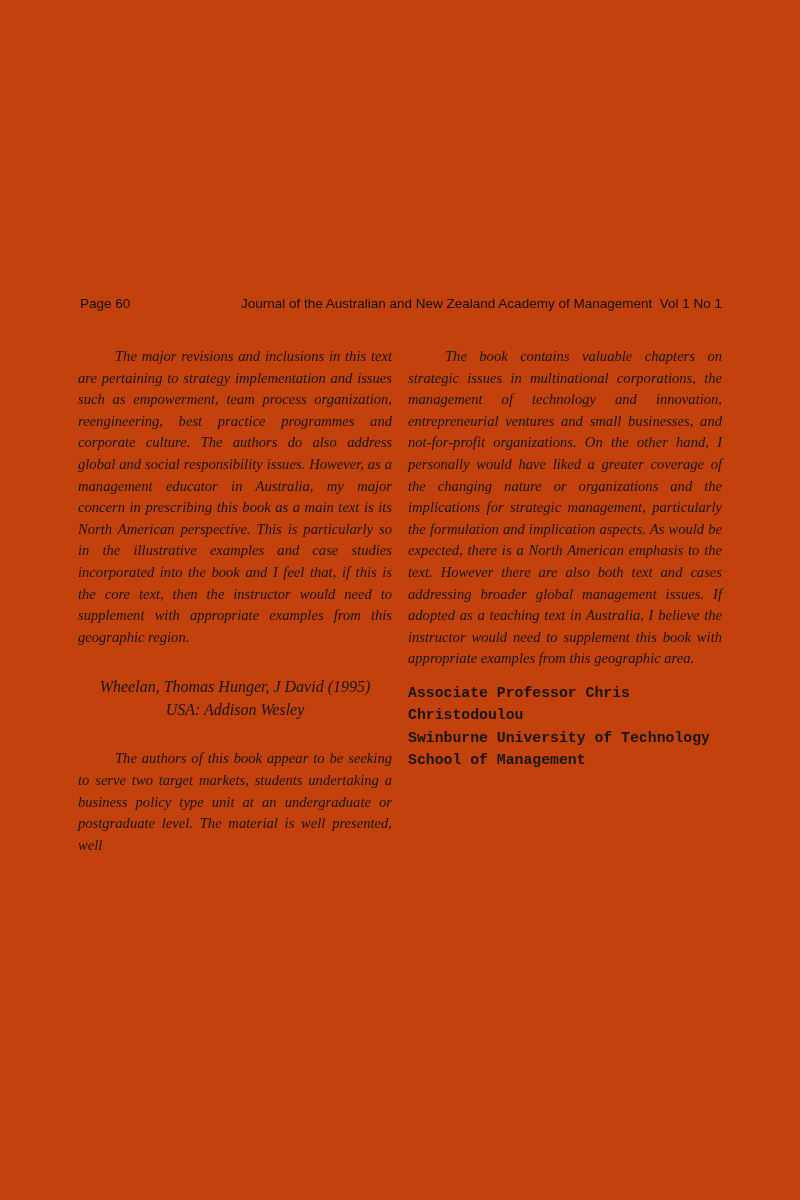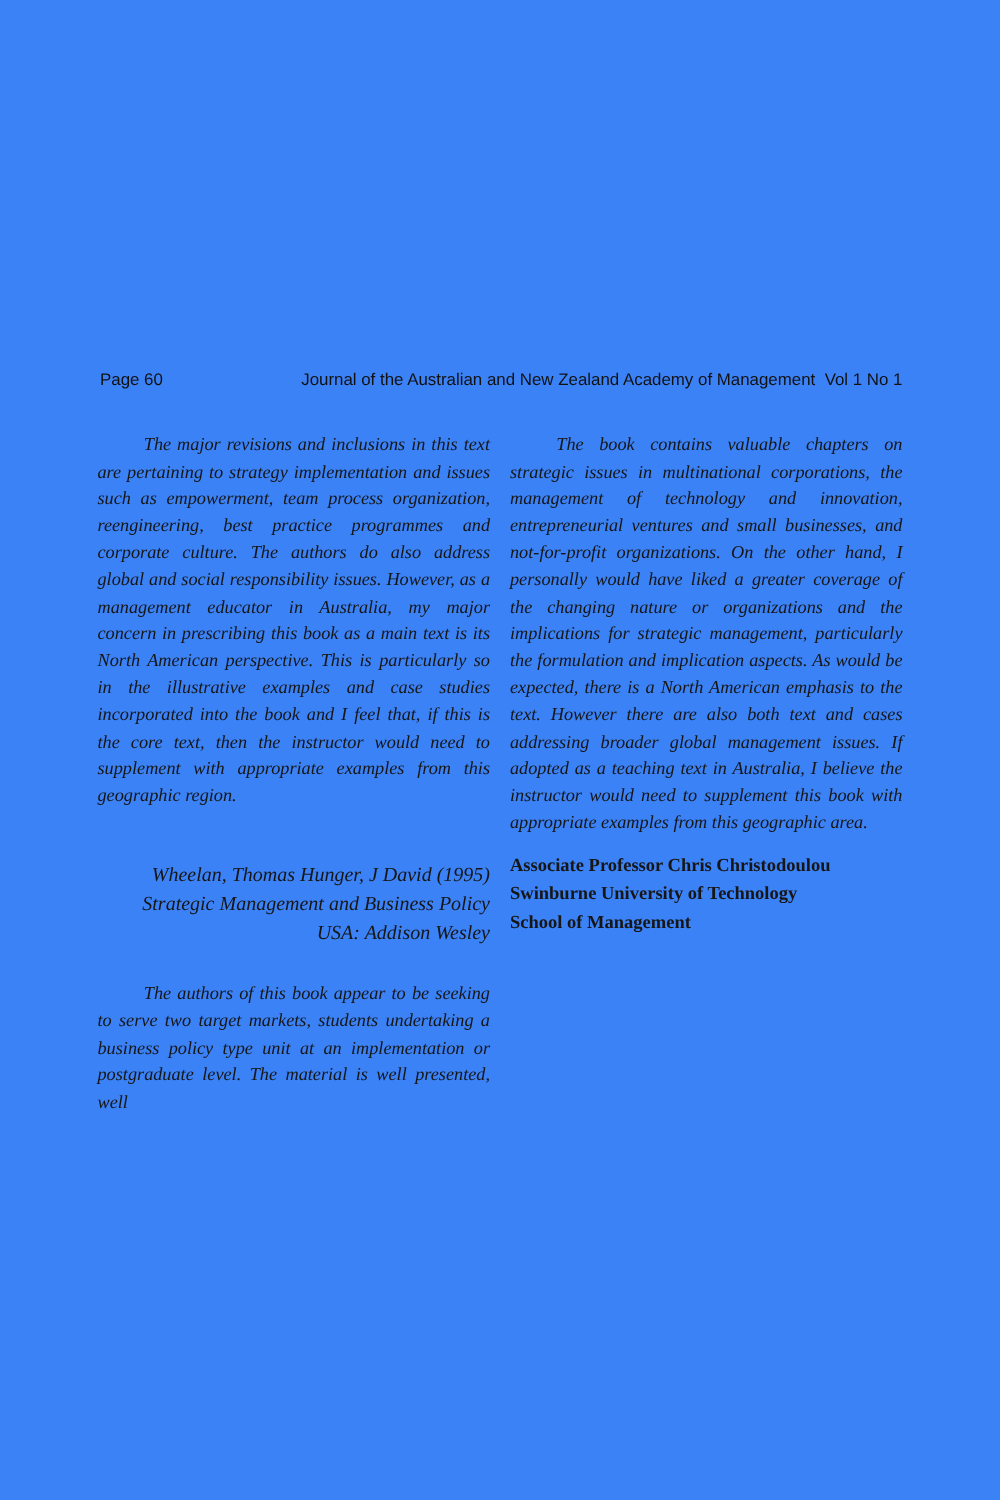--- a/index.html
+++ b/index.html
@@ -2,21 +2,21 @@
 <html><head>
 <meta charset="utf-8">
 <style>
   * { margin: 0; padding: 0; box-sizing: border-box; }
   html, body { background: #e9e9e9; }
   body { width: 800px; }
   .page {
     position: relative;
     width: 800px;
     height: 1200px;
-    background: #3b82f6;
+    background: #c2410c;
     color: #161616;
     overflow: hidden;
     font-family: "Liberation Serif", serif;
   }
   .running-header {
     position: absolute;
     top: 296px;
     left: 78px;
     width: 644px;
     font-family: "Liberation Sans", sans-serif;
@@ -49,32 +49,33 @@
     font-size: 14.6px;
     line-height: 21.6px;
     text-align: justify;
   }
   .para { margin: 0; }
   .para.indent { text-indent: 37px; font-style: italic; }
   .citation {
     font-style: italic;
     font-size: 16px;
     line-height: 23px;
-    text-align: right;
-    margin-top: 41px;
+    text-align: center;
+    margin-top: 27px;
     margin-bottom: 27px;
   }
   .citation div { white-space: nowrap; }
   .para + .para { margin-top: 26px; }
   .signature {
     font-weight: bold;
     font-size: 14.8px;
     line-height: 22.5px;
     text-align: left;
     margin-top: 12px;
+    font-family: Liberation Mono, monospace;
   }
   .stray-mark {
     position: absolute;
     left: 386px;
     top: 604px;
     font-size: 14px;
     color: #222;
   }
 </style>
 </head>
@@ -87,25 +88,24 @@
     <span class="journal-title">Journal of the Australian and New Zealand Academy of Management&nbsp; Vol 1 No 1</span>
   </div>
 
   <div class="columns">
 
     <div class="col">
       <p class="para indent">The major revisions and inclusions in this text are pertaining to strategy implementation and issues such as empowerment, team process organization, reengineering, best practice programmes and corporate culture. The authors do also address global and social responsibility issues. However, as a management educator in Australia, my major concern in prescribing this book as a main text is its North American perspective. This is particularly so in the illustrative examples and case studies incorporated into the book and I feel that, if this is the core text, then the instructor would need to supplement with appropriate examples from this geographic region.</p>
 
       <div class="citation">
         <div>Wheelan, Thomas Hunger, J David (1995)</div>
-        <div>Strategic Management and Business Policy</div>
         <div>USA: Addison Wesley</div>
       </div>
 
-      <p class="para indent">The authors of this book appear to be seeking to serve two target markets, students undertaking a business policy type unit at an implementation or postgraduate level. The material is well presented, well</p>
+      <p class="para indent">The authors of this book appear to be seeking to serve two target markets, students undertaking a business policy type unit at an undergraduate or postgraduate level. The material is well presented, well</p>
     </div>
 
     <div class="col">
 
       <p class="para indent">The book contains valuable chapters on strategic issues in multinational corporations, the management of technology and innovation, entrepreneurial ventures and small businesses, and not-for-profit organizations. On the other hand, I personally would have liked a greater coverage of the changing nature or organizations and the implications for strategic management, particularly the formulation and implication aspects. As would be expected, there is a North American emphasis to the text. However there are also both text and cases addressing broader global management issues. If adopted as a teaching text in Australia, I believe the instructor would need to supplement this book with appropriate examples from this geographic area.</p>
 
       <div class="signature">
         <div>Associate Professor Chris Christodoulou</div>
         <div>Swinburne University of Technology</div>
         <div>School of Management</div>

